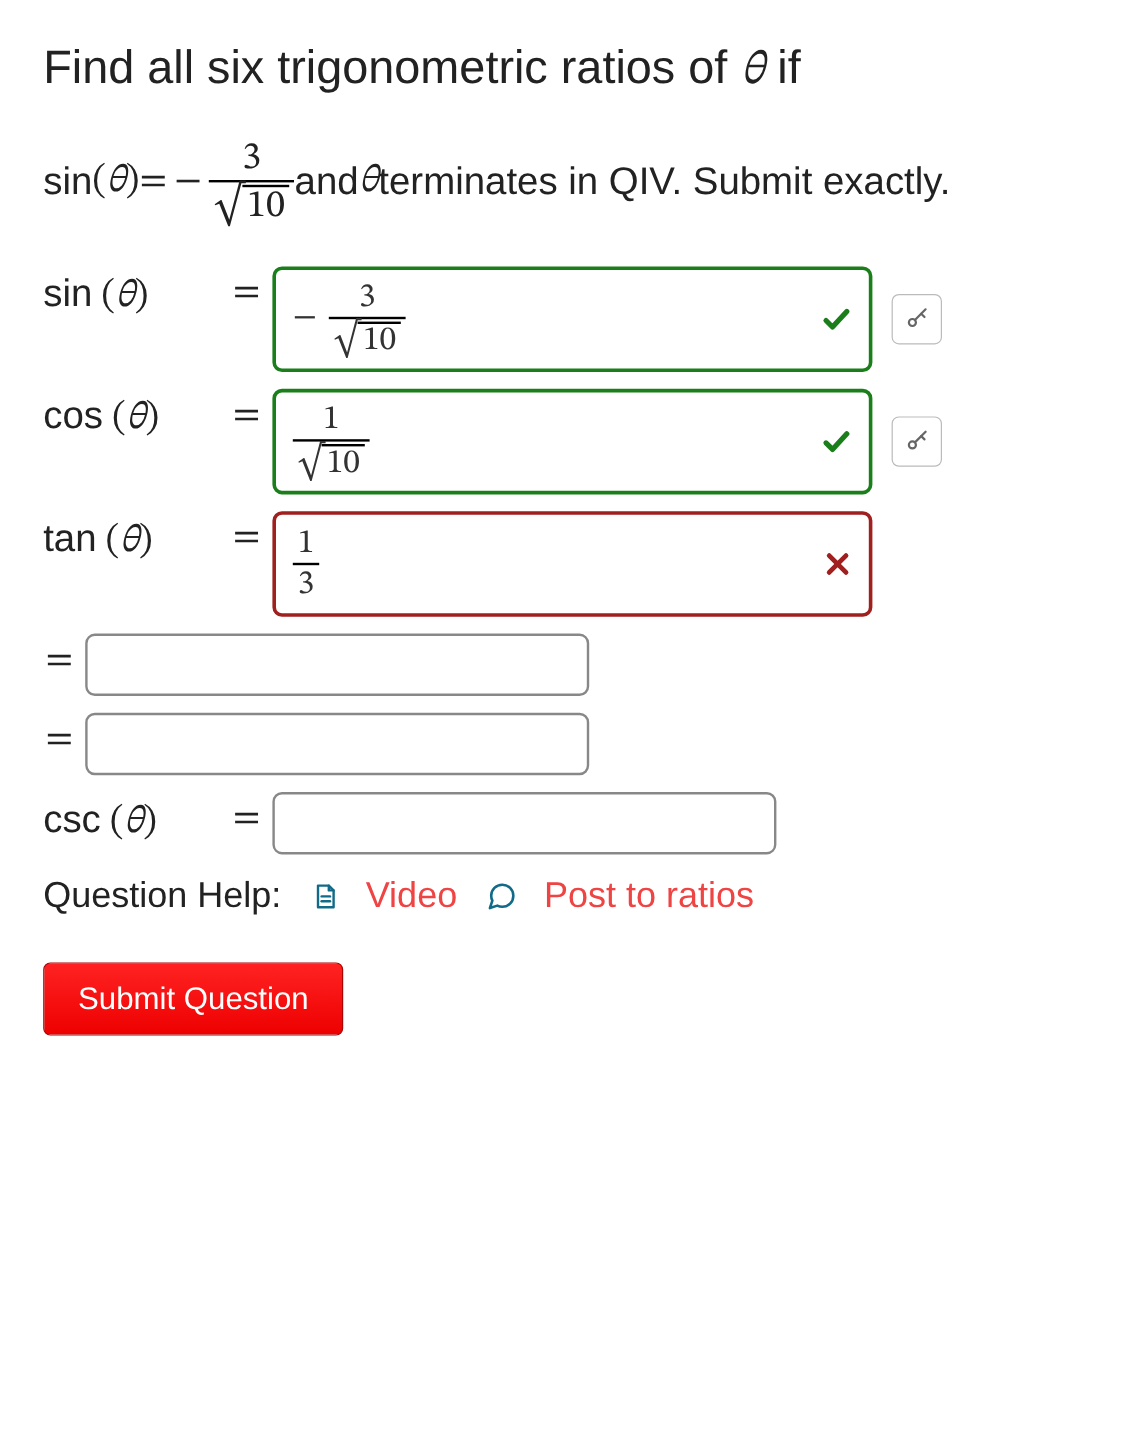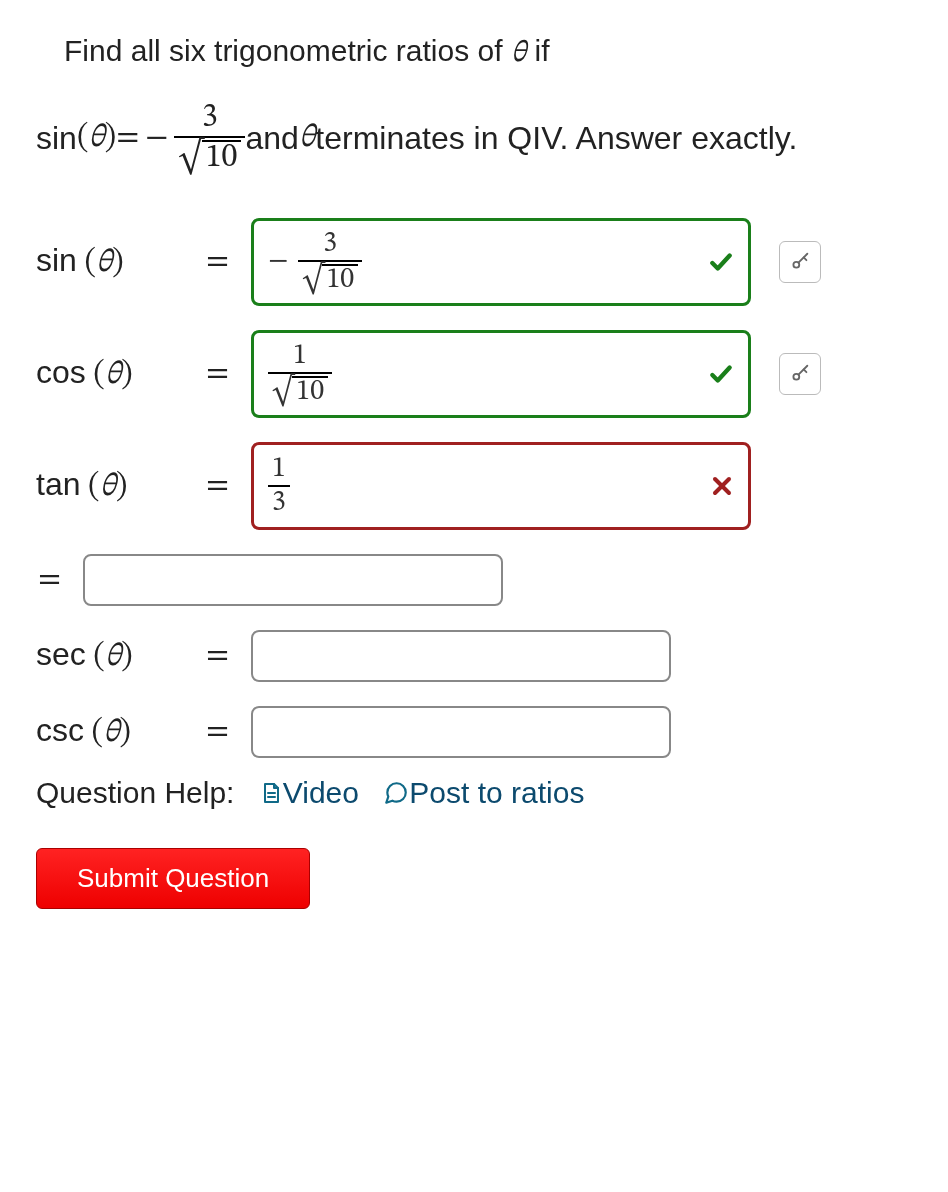--- a/index.html
+++ b/index.html
@@ -6,23 +6,22 @@
     font-family: "Helvetica Neue", Arial, sans-serif;
     font-size: 28px;
     color: #222;
     margin: 0;
     padding: 30px 30px 40px 36px;
     width: 948px;
     box-sizing: border-box;
     line-height: 1.4;
   }
   .prompt {
-    font-size: 30px;
+    font-size: 39px;
     margin-bottom: 28px;
-    margin-left: 28px;
   }
   .mathline {
     font-size: 32px;
     display: flex;
     align-items: center;
     flex-wrap: wrap;
     row-gap: 8px;
   }
   .math {
     font-family: "Cambria Math","STIX Two Math","Latin Modern Math","Times New Roman",serif;
@@ -60,23 +59,21 @@
     margin-left: -2px;
   }
   .answers {
     margin-top: 34px;
     display: flex;
     flex-direction: column;
     gap: 14px;
   }
   .answer-row {
     display: flex;
-    align-items: center;
-    gap: 20px;
-    margin-top: 10px;
+    gap: 8px;
   }
   .label {
     min-width: 148px;
     white-space: nowrap;
     font-size: 32px;
   }
   .eq {
     font-size: 32px;
     margin: 0 2px 0 2px;
   }
@@ -127,35 +124,35 @@
   .row-right { display:flex; align-items:center; }
   .qhelp {
     margin-top: 14px;
     font-size: 30px;
     display:flex;
     align-items:center;
     flex-wrap:wrap;
     gap: 8px;
   }
   .link {
-    color: #0c4a6e;
+    color: #ef4444;
     text-decoration: none;
     display:inline-flex;
     align-items:center;
-    gap:0;
+    gap:22px;
   }
   .submit-wrap { margin-top: 34px; }
   .submit-btn {
     background: #ee1818;
     background: linear-gradient(#f22,#e00);
     color: #fff;
     font-size: 26px;
     border: 1px solid #aa0000;
     border-radius: 6px;
-    padding: 14px 40px;
+    padding: 14px 28px;
     cursor: pointer;
   }
   .minus { margin: 0 6px; }
   .neg-pad { margin-right: 6px; }
   .entry { display:inline-flex; align-items:center; gap:4px; }
   svg { display:block; }
 </style>
 </head>
 <body>
 
@@ -174,21 +171,21 @@
     <span class="num">3</span>
     <span class="den">
       <span class="sqrt">
         <span class="radical">√</span>
         <span class="radicand">10</span>
       </span>
     </span>
   </span>
   <span> and </span>
   <span class="math theta">θ</span>
-  <span> terminates in QIV. Answer exactly.</span>
+  <span> terminates in QIV. Submit exactly.</span>
 </div>
 
 <div class="answers">
 
   <div class="answer-row">
     <span class="label math">
       <span class="trig-func">sin</span><span> (</span><span class="theta">θ</span><span>)</span>
     </span>
     <span class="eq math">=</span>
     <div class="input-box big correct">
@@ -275,23 +272,20 @@
       </span>
     </div>
   </div>
 
   <div class="answer-row">
     <span class="eq math">=</span>
     <div class="input-box"></div>
   </div>
 
   <div class="answer-row">
-    <span class="label math">
-      <span class="trig-func">sec</span><span> (</span><span class="theta">θ</span><span>)</span>
-    </span>
     <span class="eq math">=</span>
     <div class="input-box"></div>
   </div>
 
   <div class="answer-row">
     <span class="label math">
       <span class="trig-func">csc</span><span> (</span><span class="theta">θ</span><span>)</span>
     </span>
     <span class="eq math">=</span>
     <div class="input-box"></div>

